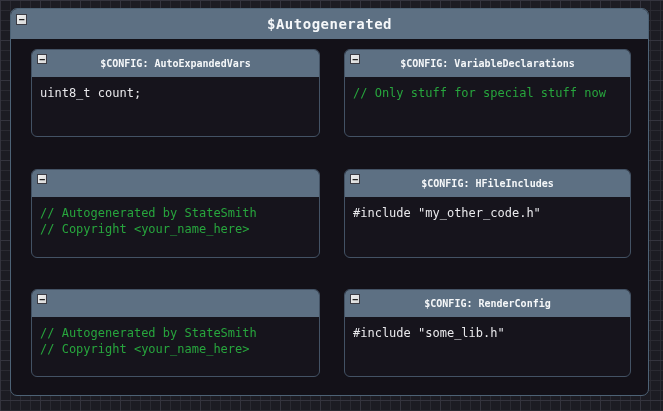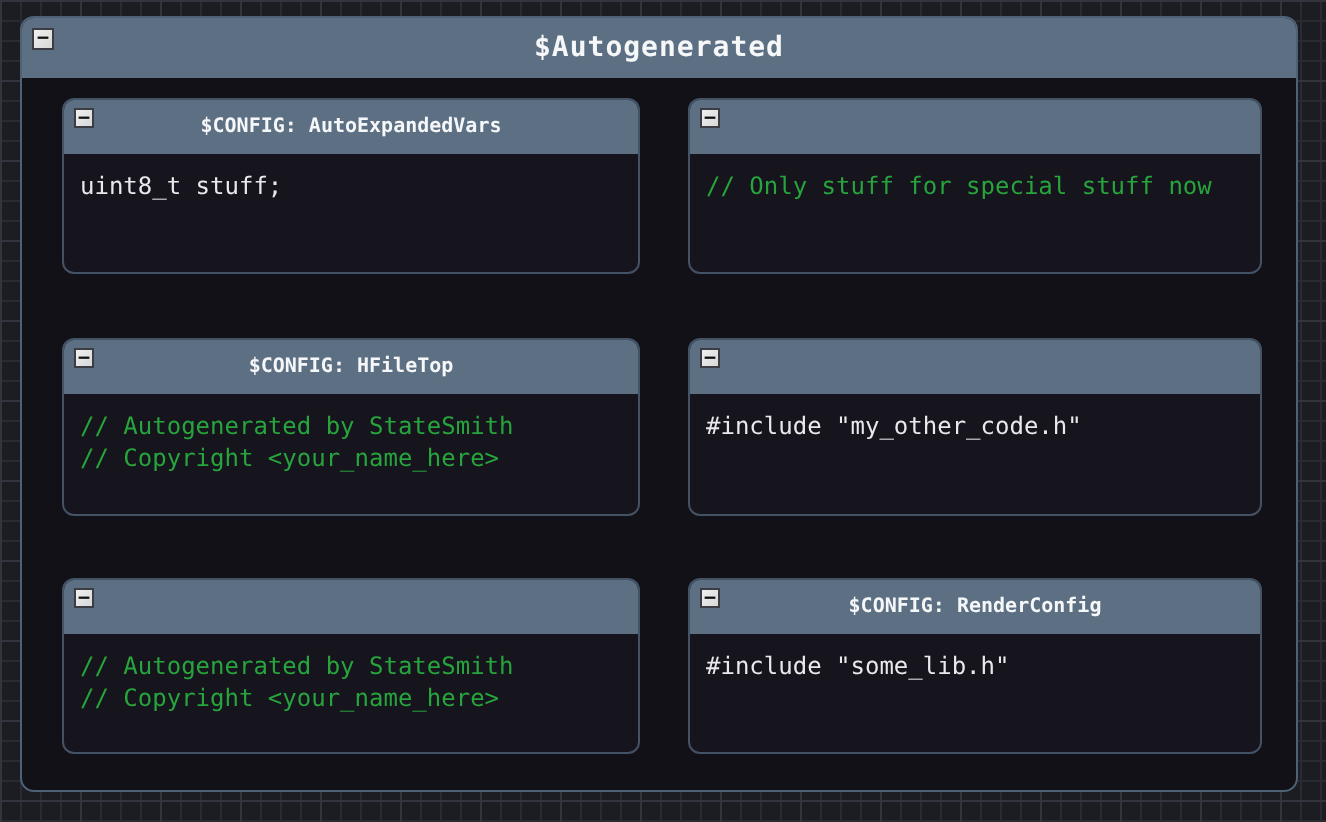--- a/index.html
+++ b/index.html
@@ -96,53 +96,54 @@
     </div>
 
     <div class="config-box pos-b0">
       <div class="box-header">
         <button class="collapse-btn">
           <span class="glyph">−</span>
         </button>
         <span class="box-title">$CONFIG: AutoExpandedVars</span>
       </div>
       <div class="box-body">
-        <div class="code-line code">uint8_t stuff;</div>
+        <div class="code-line code">uint8_t count;</div>
       </div>
     </div>
 
     <div class="config-box pos-b1">
       <div class="box-header">
         <button class="collapse-btn">
           <span class="glyph">−</span>
         </button>
+        <span class="box-title">$CONFIG: VariableDeclarations</span>
       </div>
       <div class="box-body">
         <div class="code-line comment">// Only stuff for special stuff now</div>
       </div>
     </div>
 
     <div class="config-box pos-b2">
       <div class="box-header">
         <button class="collapse-btn">
           <span class="glyph">−</span>
         </button>
-        <span class="box-title">$CONFIG: HFileTop</span>
       </div>
       <div class="box-body">
         <div class="code-line comment">// Autogenerated by StateSmith</div>
         <div class="code-line comment">// Copyright &lt;your_name_here&gt;</div>
       </div>
     </div>
 
     <div class="config-box pos-b3">
       <div class="box-header">
         <button class="collapse-btn">
           <span class="glyph">−</span>
         </button>
+        <span class="box-title">$CONFIG: HFileIncludes</span>
       </div>
       <div class="box-body">
         <div class="code-line code">#include "my_other_code.h"</div>
       </div>
     </div>
 
     <div class="config-box pos-b4">
       <div class="box-header">
         <button class="collapse-btn">
           <span class="glyph">−</span>

